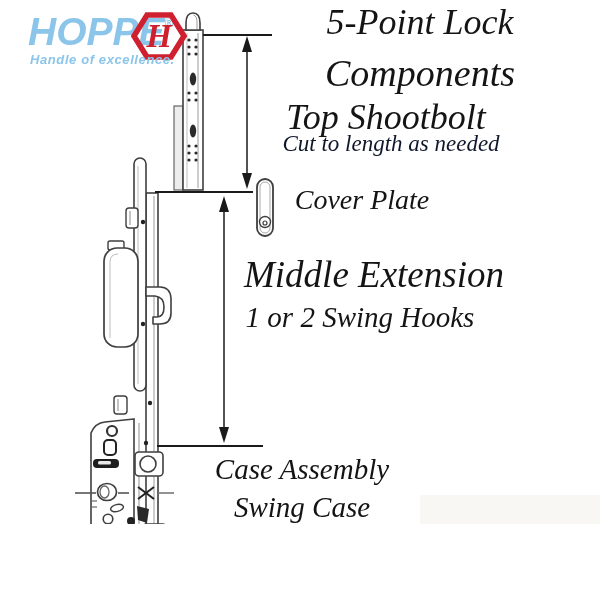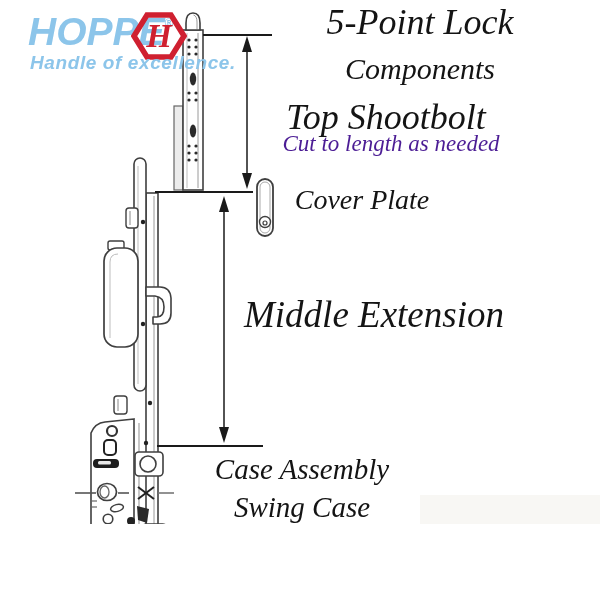--- a/index.html
+++ b/index.html
@@ -5,28 +5,28 @@
   html,body{margin:0;padding:0;background:#ffffff;}
   #stage{position:relative;width:600px;height:524px;background:#ffffff;overflow:hidden;
          font-family:"Liberation Serif",serif;color:#141414;font-style:italic;}
   .abs{position:absolute;}
   .ctr{text-align:center;}
   
   .brand{font-family:"Liberation Sans",sans-serif;font-weight:bold;color:#8cc5ea;
          font-size:39px;letter-spacing:0px;line-height:1;}
   .brand sup{font-size:12px;vertical-align:18px;letter-spacing:0;}
   .tagline{font-family:"Liberation Sans",sans-serif;font-weight:bold;color:#8cc5ea;
-           font-size:19px;letter-spacing:0.6px;}
+           font-size:13px;letter-spacing:0.6px;}
   
   .title-main{font-size:36px;line-height:1;}
-  .title-sub{font-size:30px;line-height:1;}
+  .title-sub{font-size:38px;line-height:1;}
   .lbl-top{font-size:36px;line-height:1;margin-top:7px;}
-  .lbl-note{font-size:23px;line-height:1;color:#4c1d95;}
+  .lbl-note{font-size:23px;line-height:1;color:#0f172a;}
   .lbl-cover{font-size:28px;line-height:1;}
-  .lbl-mid{font-size:37px;line-height:1;margin-top:40px;}
+  .lbl-mid{font-size:37px;line-height:1;}
   .lbl-hooks{font-size:29px;line-height:1;}
   .lbl-lower{font-size:29px;line-height:38px;}
   svg{display:block;}
   .bgtint{position:absolute;left:420px;top:495px;width:180px;height:105px;background:#f8f7f4;}
 </style>
 </head>
 <body>
 
 <div id="stage">
 
@@ -154,19 +154,20 @@
 
   <div class="abs tagline" style="left:30px;top:52px">Handle of excellence.</div>
 
   <div class="abs ctr title-main" style="left:270px;top:4px;width:300px">5-Point Lock</div>
   <div class="abs ctr title-sub" style="left:320px;top:54px;width:200px">Components</div>
 
   <div class="abs ctr lbl-top" style="left:236px;top:92px;width:300px">Top Shootbolt</div>
   <div class="abs ctr lbl-note" style="left:241px;top:132px;width:300px">Cut to length as needed</div>
   <div class="abs ctr lbl-cover" style="left:262px;top:186px;width:200px">Cover Plate</div>
   <div class="abs ctr lbl-mid" style="left:224px;top:256px;width:300px">Middle Extension</div>
+  <div class="abs ctr lbl-hooks" style="left:210px;top:303px;width:300px">1 or 2 Swing Hooks</div>
 
   <div class="abs ctr lbl-lower" style="left:152px;top:450px;width:300px">
     <div>Case Assembly</div>
     <div>Swing Case</div>
   </div>
 
 </div>
 
 </body></html>

